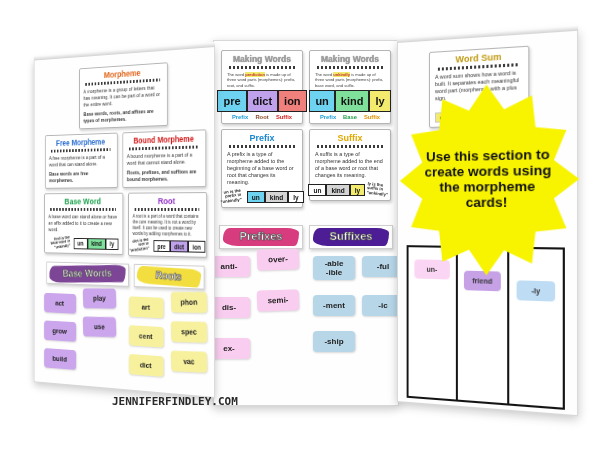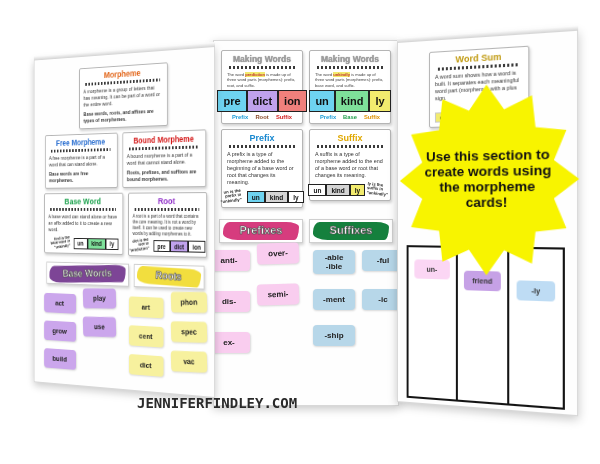--- a/index.html
+++ b/index.html
@@ -44,21 +44,21 @@
 
   
   .labelcard{background:#fff;border:1px solid #cfcfcf;box-shadow:1px 2px 3px rgba(0,0,0,.18);
              padding:2px 3px;box-sizing:border-box;}
   .splash{display:block;text-align:center;font-weight:bold;color:#fff;font-size:11px;line-height:1.15;
           padding:2px 7px 3px;border-radius:8px 16px 6px 18px/12px 6px 16px 8px;
           -webkit-text-stroke:.6px #555;text-shadow:0 0 1px rgba(60,60,60,.9);}
   .splash-purple{background:#7d4596;transform:rotate(-2deg);}
   .splash-yellow{background:#f2de3e;transform:rotate(2deg);}
   .splash-pink{background:#d63c7e;}
-  .splash-blue{background:#15803d;}
+  .splash-blue{background:#4c1d95;}
   .splash-green{background:#b2cb44;font-size:15px;line-height:1.08;padding:5px 4px 7px;
                 border-radius:14px 20px 12px 22px/16px 12px 20px 14px;-webkit-text-stroke:.7px #76862a;}
 
   
   .chipgrid{display:grid;grid-template-columns:repeat(2,auto);gap:9px 9px;align-items:start;}
   .chipgrid .chip:nth-child(even){transform:translateY(-7px) rotate(-2deg);}
   .chip{border-radius:4px;font-weight:bold;font-size:8px;text-align:center;padding:6px 9px;min-width:24px;
         color:#222;box-shadow:.5px 1px 2px rgba(0,0,0,.15);}
   .chip.c-purple{background:#cba6ec}.chip.c-yellow{background:#f7f19e}
   .chip.c-pink{background:#f9cdef}.chip.c-blue{background:#b7d7e9}
@@ -92,22 +92,22 @@
   .buildgrid{position:absolute;left:9px;top:202px;width:150px;height:148px;background:#fff;
       border:2.5px solid #141414;display:grid;grid-template-columns:1fr 1fr 1fr;z-index:2;}
   .gridcol{border-right:2.5px solid #141414;display:flex;justify-content:center;align-items:flex-start;}
   .gridcol:last-child{border-right:none;}
   .gridcol:nth-child(1){padding-top:12px;}
   .gridcol:nth-child(2){padding-top:22px;}
   .gridcol:nth-child(3){padding-top:30px;}
   .bchip{font-size:7px;font-weight:bold;color:#333;padding:6px 8px;border-radius:4px;min-width:20px;text-align:center;}
   .b-pink{background:#fbd6f4}.b-purple{background:#c6a1e6}.b-blue{background:#bedcf4}
 
-  .watermark{position:absolute;left:137px;top:395px;font-family:"DejaVu Sans Mono",monospace;
-      font-weight:bold;font-size:14px;color:#2a2a2a;z-index:5;}
+  .watermark{position:absolute;left:112px;top:395px;font-family:"DejaVu Sans Mono",monospace;
+      font-weight:bold;font-size:11px;color:#2a2a2a;z-index:5;}
 </style>
 </head>
 <body>
 
 <div class="scene">
 
   <section class="panel left">
 
     <div class="defcard" style="width:110px">
       <div class="title t-orange">Morpheme</div>
@@ -248,21 +248,21 @@
           <span class="parts">
             <span class="part">un</span>
             <span class="part p-gray">kind</span>
             <span class="part p-yellow">ly</span>
           </span>
           <span class="annot" style="text-align:left;transform:rotate(6deg)">ly is the suffix in “unkindly”</span>
         </div>
       </div>
     </div>
 
-    <div class="row" style="margin-top:6px">
+    <div class="row" style="margin-top:12px">
       <div class="labelcard" style="width:84px">
         <span class="splash splash-pink">Prefixes</span>
       </div>
       <div class="labelcard" style="width:84px">
         <span class="splash splash-blue">Suffixes</span>
       </div>
     </div>
 
     <div class="mid-chips">
       <div class="chipgrid" style="gap:20px 7px">

